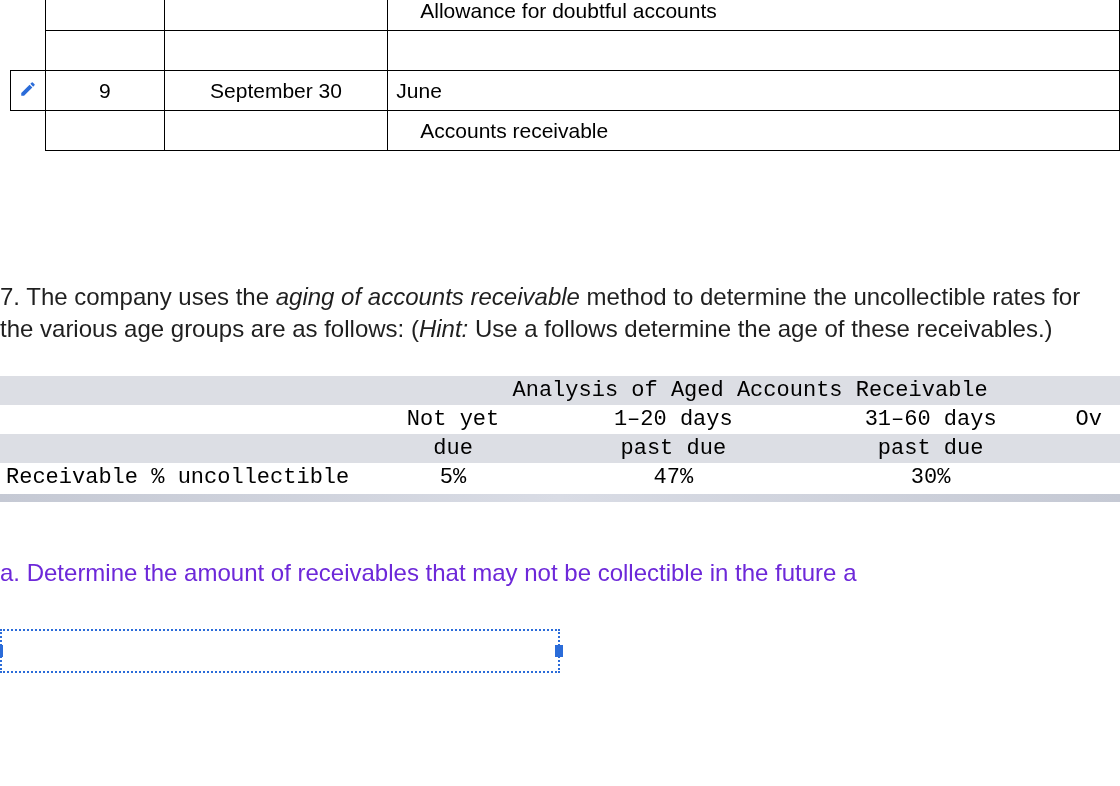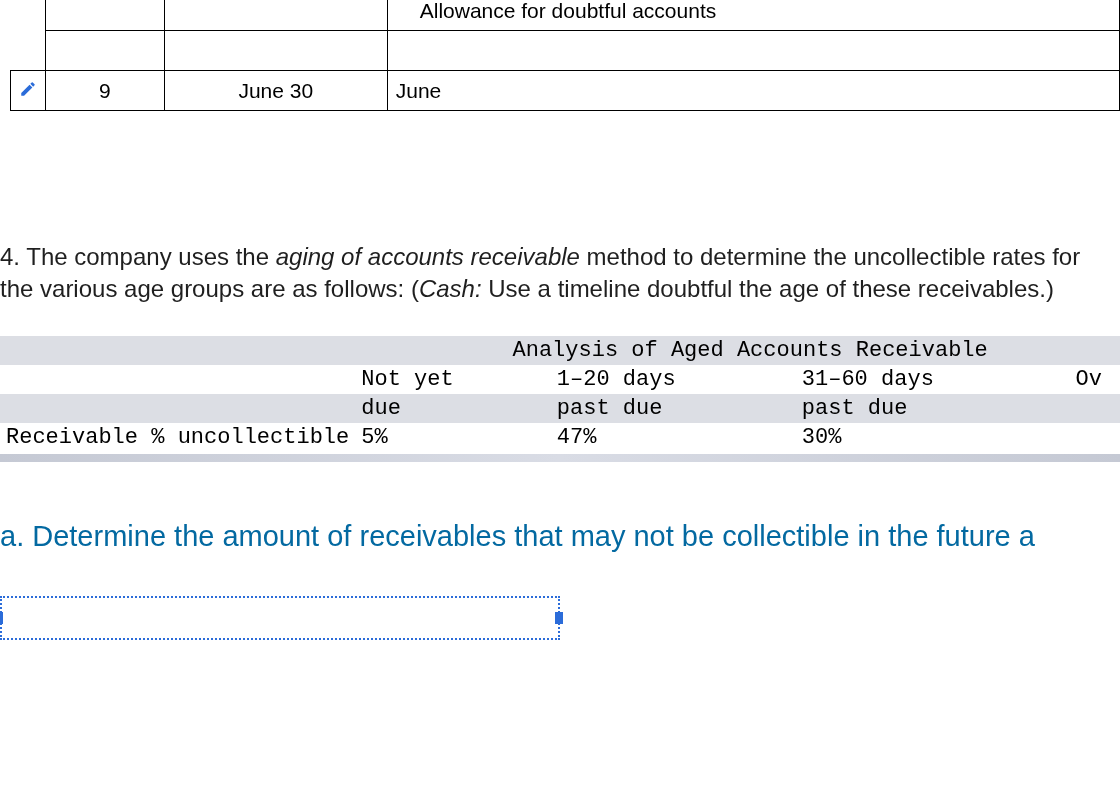--- a/index.html
+++ b/index.html
@@ -62,29 +62,29 @@
       font-family: "Courier New", Courier, monospace;
       font-size: 22px;
     }
     .aging-table td, .aging-table th {
       padding: 2px 6px;
       font-weight: normal;
     }
     .shade { background: #dcdee4; }
     .aging-title { text-align: center; }
     .row-label { text-align: left; white-space: nowrap; }
-    .center { }
+    .center { text-align: center; }
     .aging-table tr { height: 28px; }
     .hdr-row td { vertical-align: bottom; }
     
     .subq {
       margin-top: 55px;
-      font-size: 29px;
+      font-size: 24px;
       line-height: 1.35;
-      color: #0369a1;
+      color: #6d28d9;
     }
     
     .dotted-input {
       margin-top: 40px;
       width: 560px;
       height: 44px;
       border: 2px dotted #2b6cd9;
       position: relative;
     }
     .dotted-handle {
@@ -127,28 +127,34 @@
         <td class="col-edit" style="border: none;"></td>
         <td class="col-num"></td>
         <td class="col-date"></td>
         <td class="col-acct"></td>
       </tr>
       <tr>
         <td class="col-edit"><span class="edit-icon"><svg viewBox="0 0 24 24">
               <path fill="#2b6cd9" d="M3 17.25V21h3.75L17.81 9.94l-3.75-3.75L3 17.25zM20.71 7.04a1 1 0 0 0 0-1.41l-2.34-2.34a1 1 0 0 0-1.41 0l-1.83 1.83 3.75 3.75 1.83-1.83z"></path>
             </svg></span></td>
         <td class="col-num">9</td>
-        <td class="col-date">June 30</td>
+        <td class="col-date">September 30</td>
         <td class="col-acct">June</td>
+      </tr>
+      <tr>
+        <td class="col-edit" style="border: none;"></td>
+        <td class="col-num"></td>
+        <td class="col-date"></td>
+        <td class="col-acct indent">Accounts receivable</td>
       </tr>
     </tbody>
 </table>
 
 <div class="question">
-  <span>4. The company uses the </span><span class="italic">aging of accounts receivable</span><span> method to determine the uncollectible rates for the various age groups are as follows: (</span><span class="italic">Cash:</span><span> Use a timeline doubtful the age of these receivables.)</span>
+  <span>7. The company uses the </span><span class="italic">aging of accounts receivable</span><span> method to determine the uncollectible rates for the various age groups are as follows: (</span><span class="italic">Hint:</span><span> Use a follows determine the age of these receivables.)</span>
 </div>
 
 <div class="aging-wrap">
   <table class="aging-table">
     <tbody>
         <tr class="shade">
       <td class="row-label" style="width:340px;"></td>
       <td colspan="4" class="aging-title">Analysis of Aged Accounts Receivable</td>
     </tr>
     <tr class="hdr-row">

